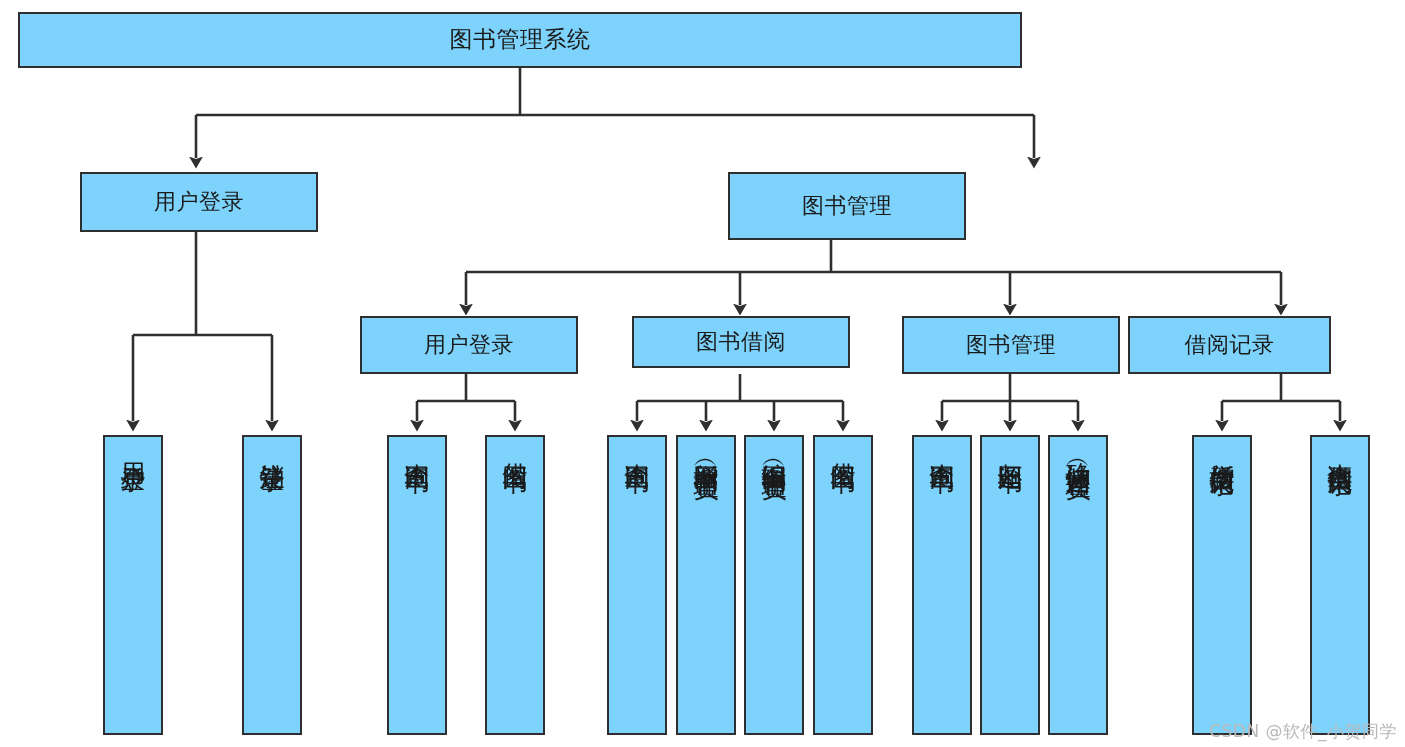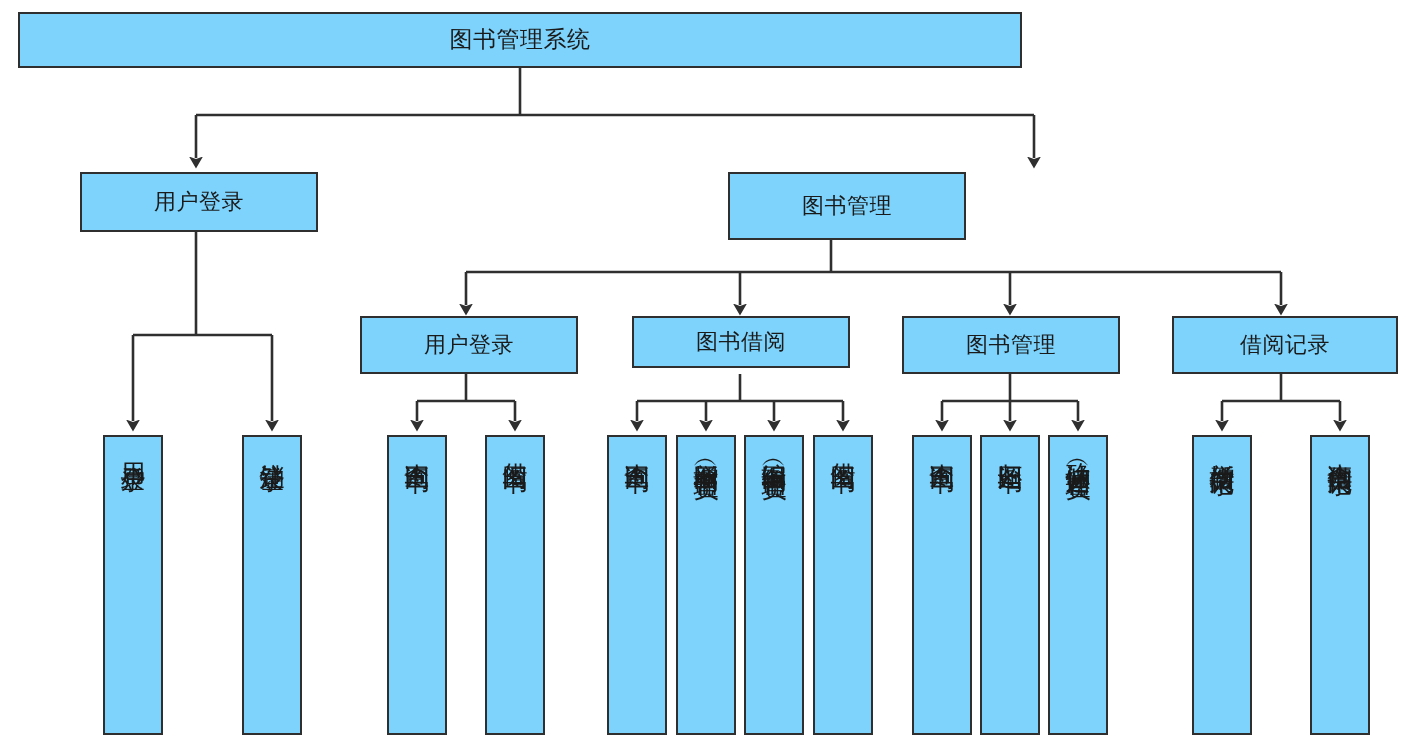--- a/index.html
+++ b/index.html
@@ -139,21 +139,21 @@
 
   <div class="node h" style="left:360px; top:316px; width:218px; height:58px;">
     <span class="lbl">用户登录</span>
   </div>
   <div class="node h" style="left:632px; top:316px; width:218px; height:52px;">
     <span class="lbl">图书借阅</span>
   </div>
   <div class="node h" style="left:902px; top:316px; width:218px; height:58px;">
     <span class="lbl">图书管理</span>
   </div>
-  <div class="node h" style="left:1172px; top:316px; width:226px; height:58px;">
+  <div class="node h" style="left:1128px; top:316px; width:203px; height:58px;">
     <span class="lbl">借阅记录</span>
   </div>
 
   <div class="node v" style="left:103px; top:435px; width:60px; height:300px;">
     <span class="lbl">用户登录</span>
   </div>
   <div class="node v" style="left:242px; top:435px; width:60px; height:300px;">
     <span class="lbl">注销登录</span>
   </div>
 
@@ -187,14 +187,15 @@
     <span class="lbl">确认归还（管理员）</span>
   </div>
 
   <div class="node v" style="left:1192px; top:435px; width:60px; height:300px;">
     <span class="lbl">新增借阅记录</span>
   </div>
   <div class="node v" style="left:1310px; top:435px; width:60px; height:300px;">
     <span class="lbl">查询借阅记录</span>
   </div>
 
+  <div class="watermark">CSDN @软件_小贺同学</div>
 
 </div>
 
 </body></html>

